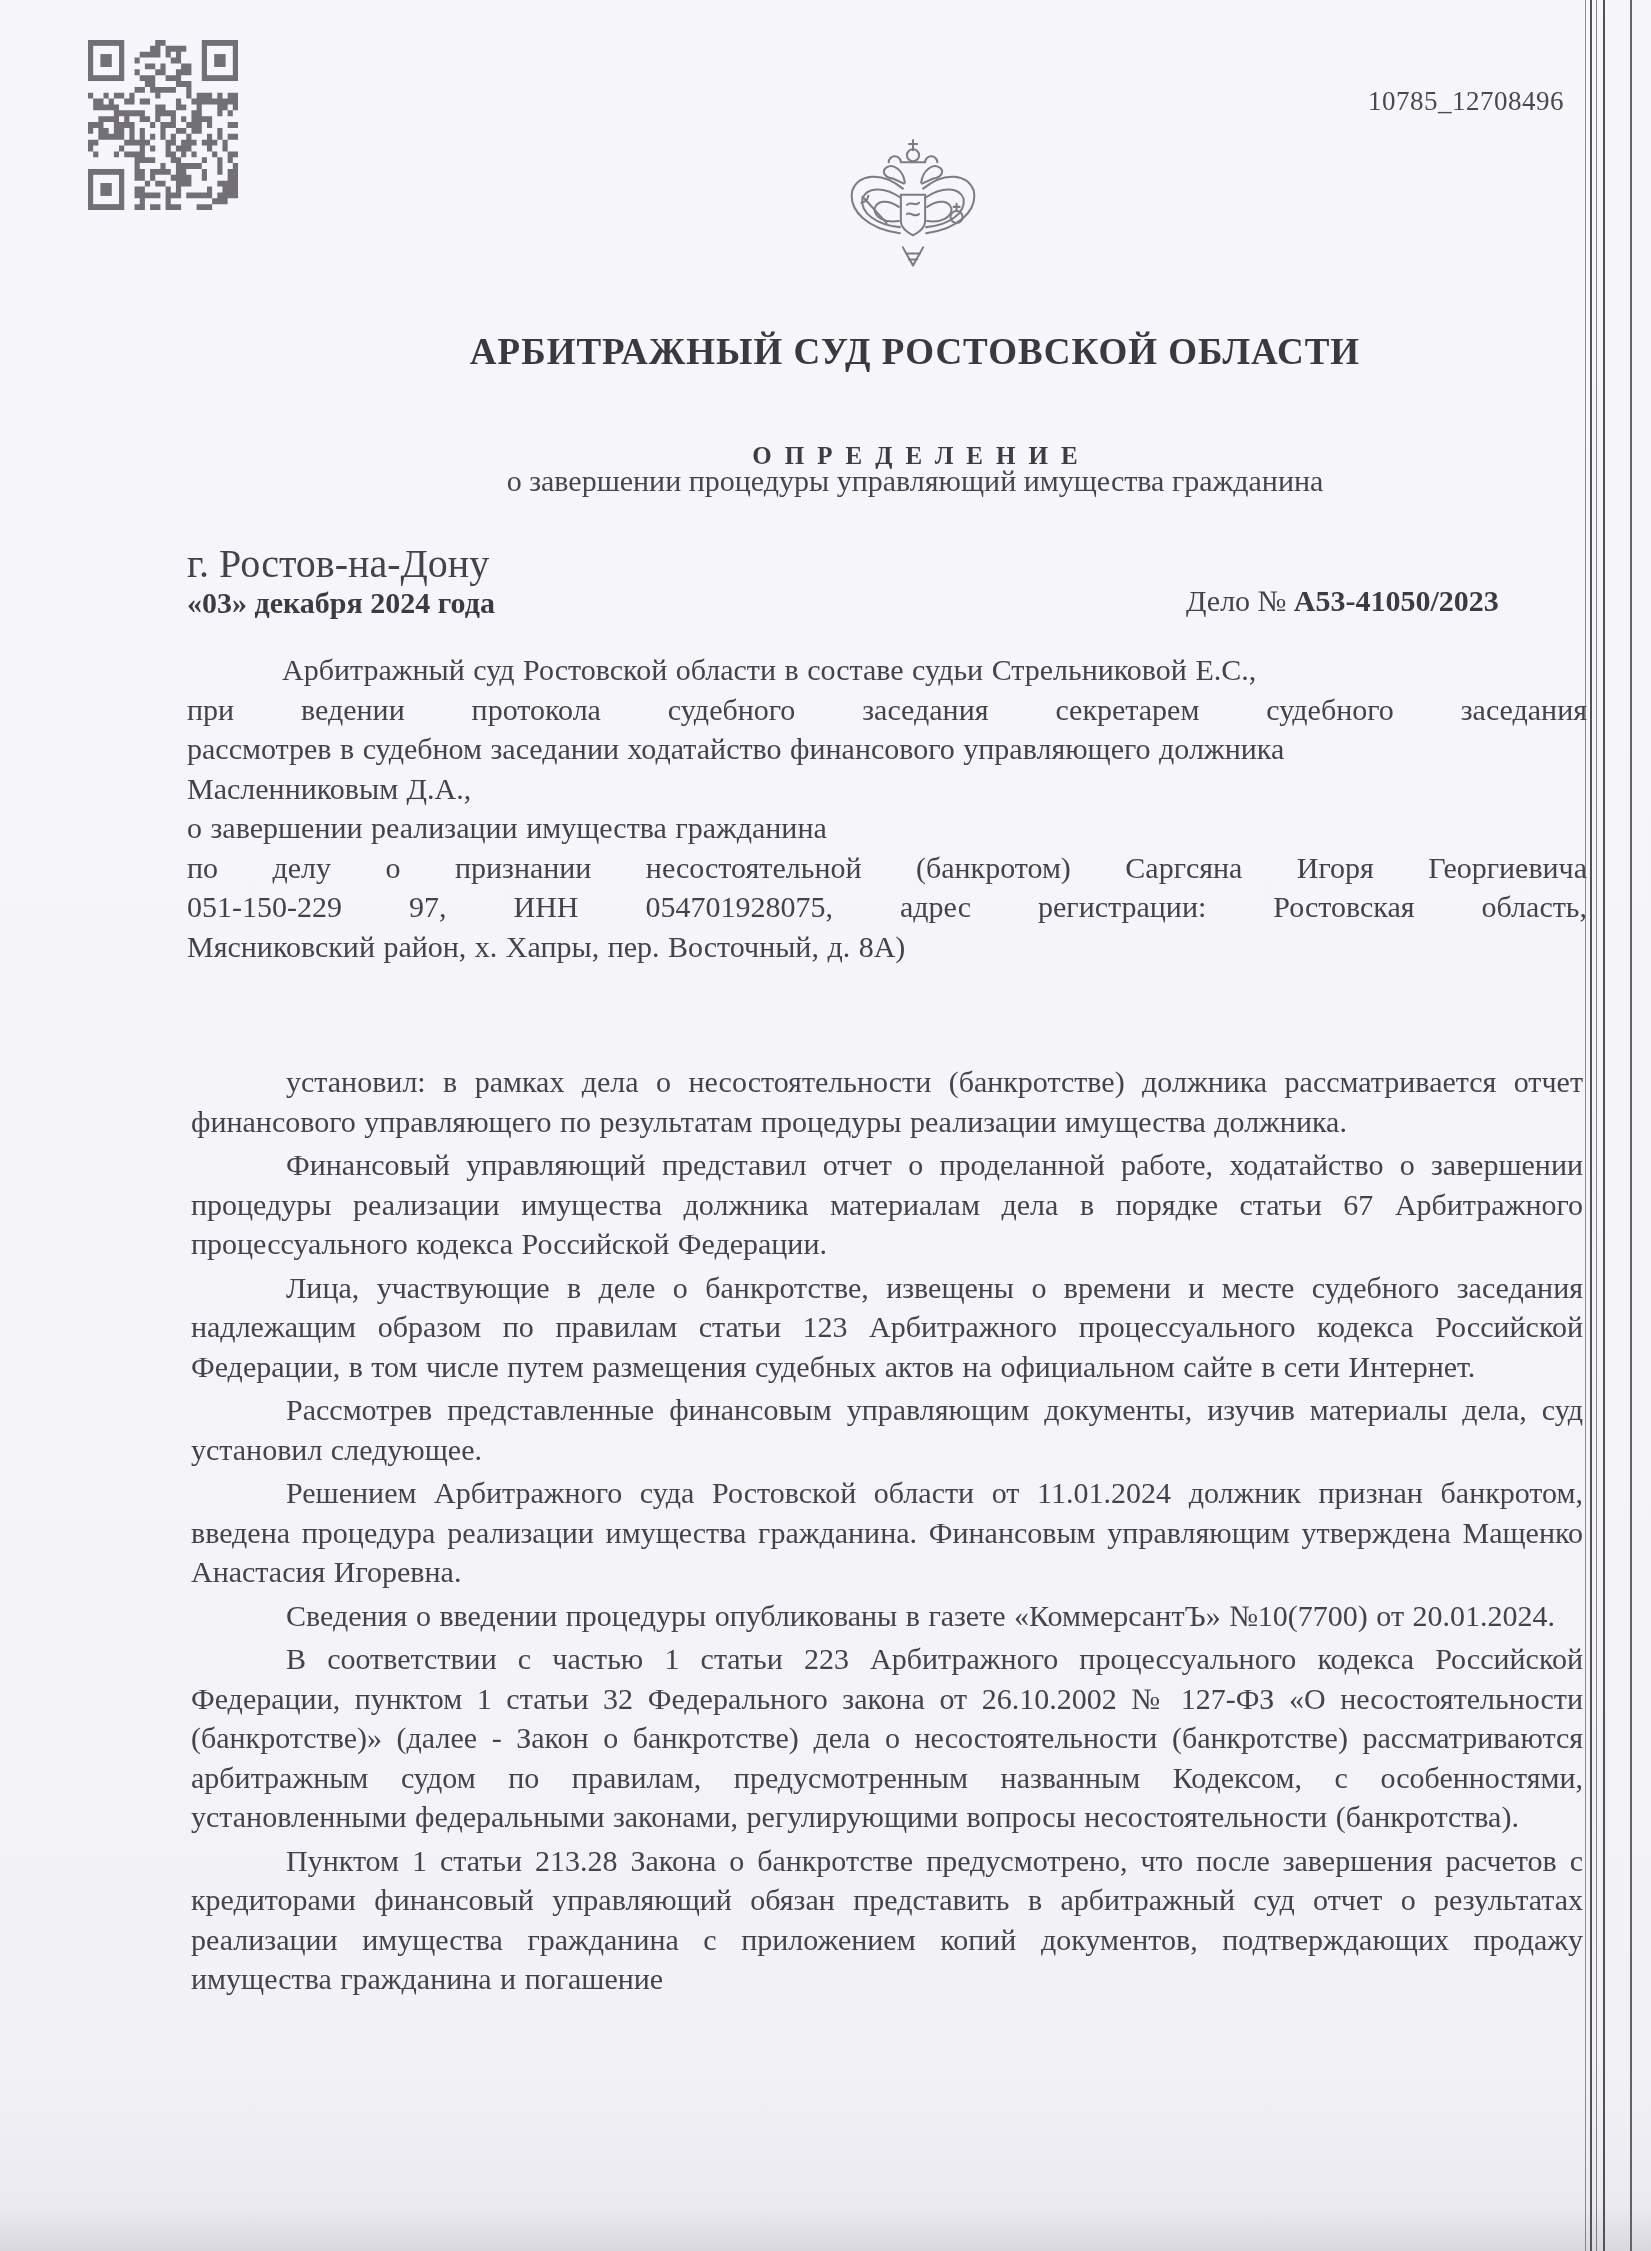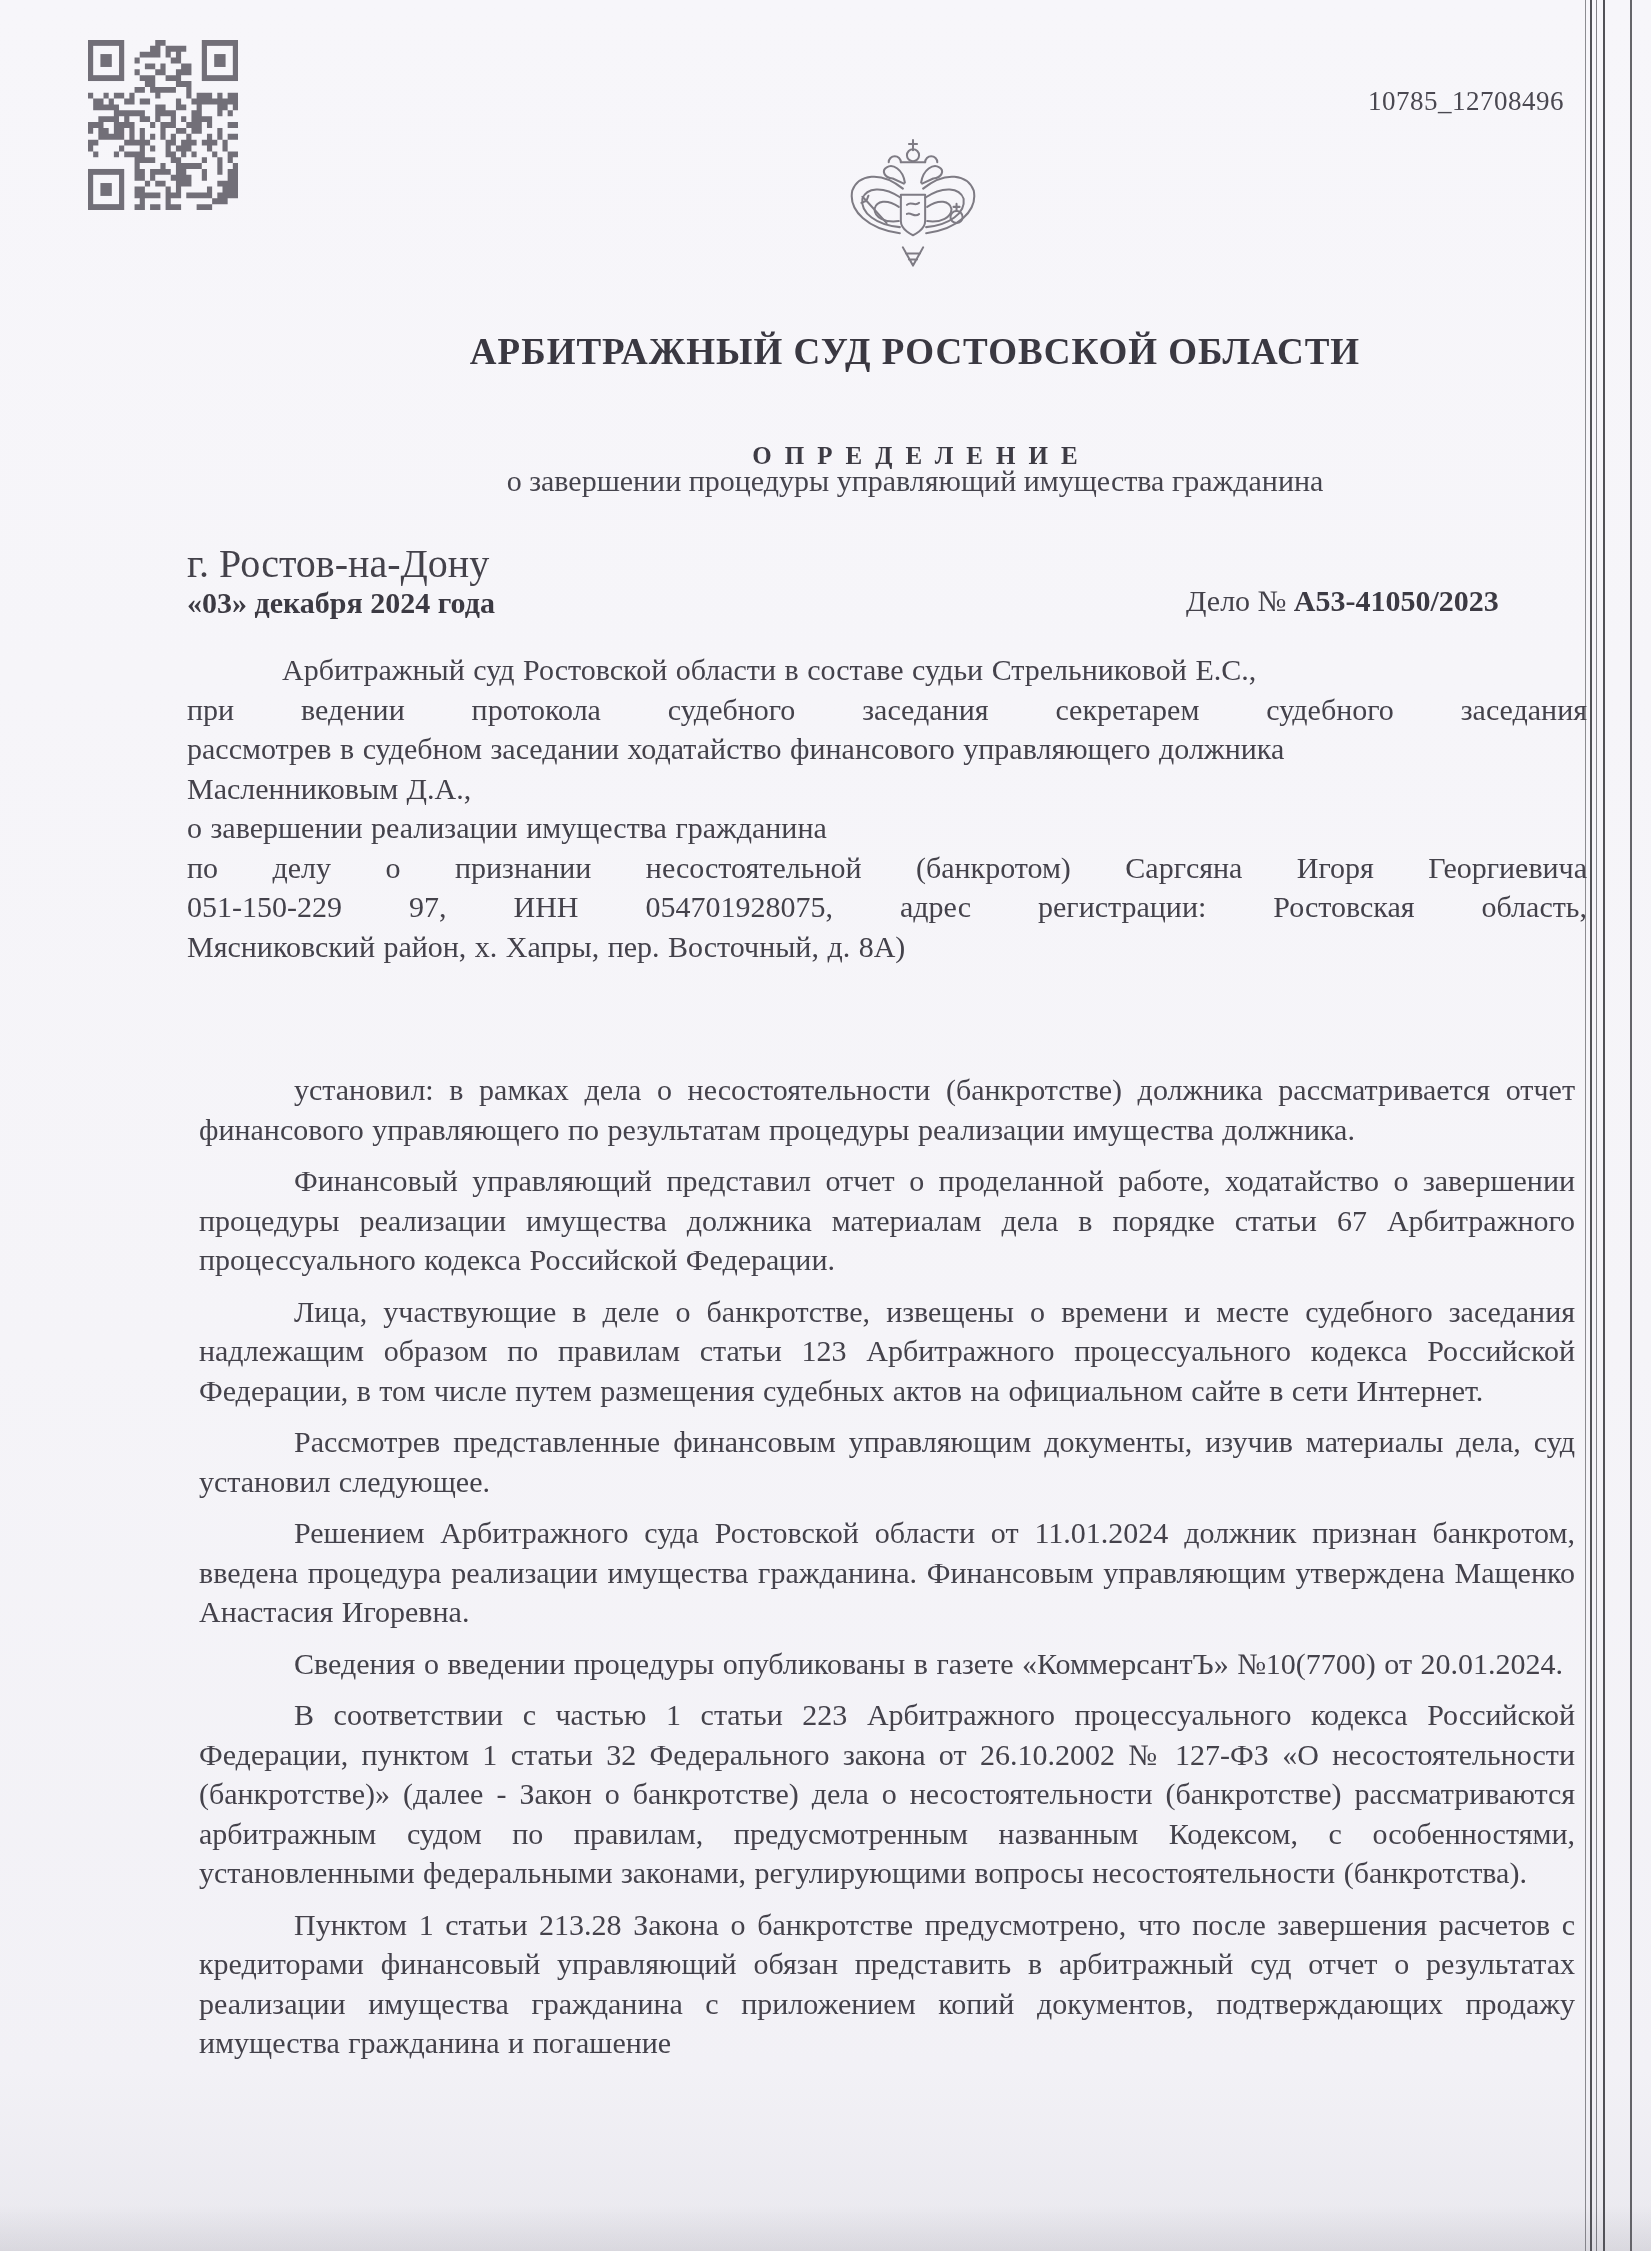--- a/index.html
+++ b/index.html
@@ -41,21 +41,21 @@
   .meta-case .num{font-weight:bold;color:#3c3a43;}
 
   .preamble{position:absolute;top:650px;left:187px;width:1400px;
     font-size:30px;line-height:39.5px;word-spacing:1px;}
   .preamble div{white-space:normal;}
   .preamble .indent{text-indent:95px;}
   .preamble .stretch{text-align:justify;text-align-last:justify;}
 
   .bodytext{position:absolute;top:1058px;left:187px;width:1400px;
     font-size:30px;line-height:39.5px;text-align:justify;word-spacing:1px;}
-  .bodytext p{margin:12px;text-indent:95px;}
+  .bodytext p{margin:4px;text-indent:95px;}
 </style>
 </head>
 <body>
 
 <div class="page">
 
   <div class="scanline sl1"></div>
   <div class="scanline sl2"></div>
   <div class="scanline sl3"></div>
   <div class="scanline sl4"></div>

